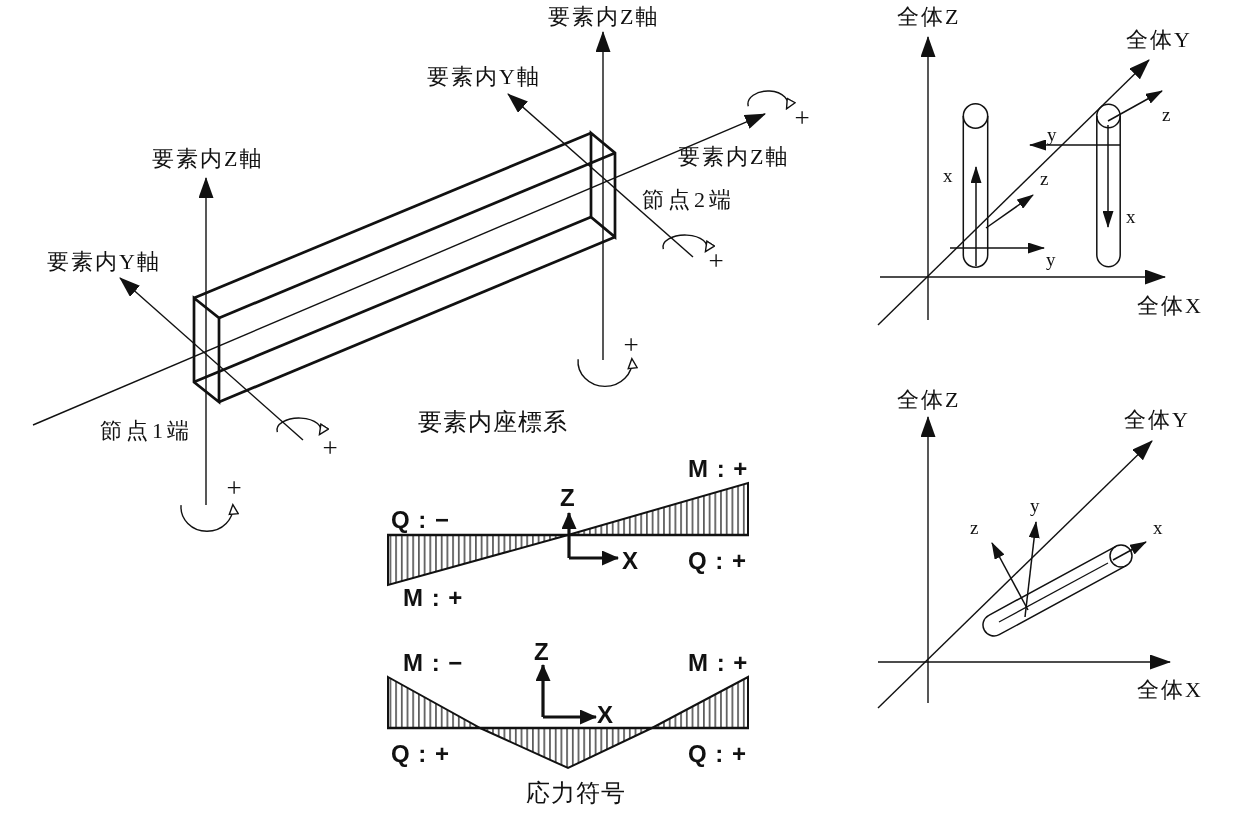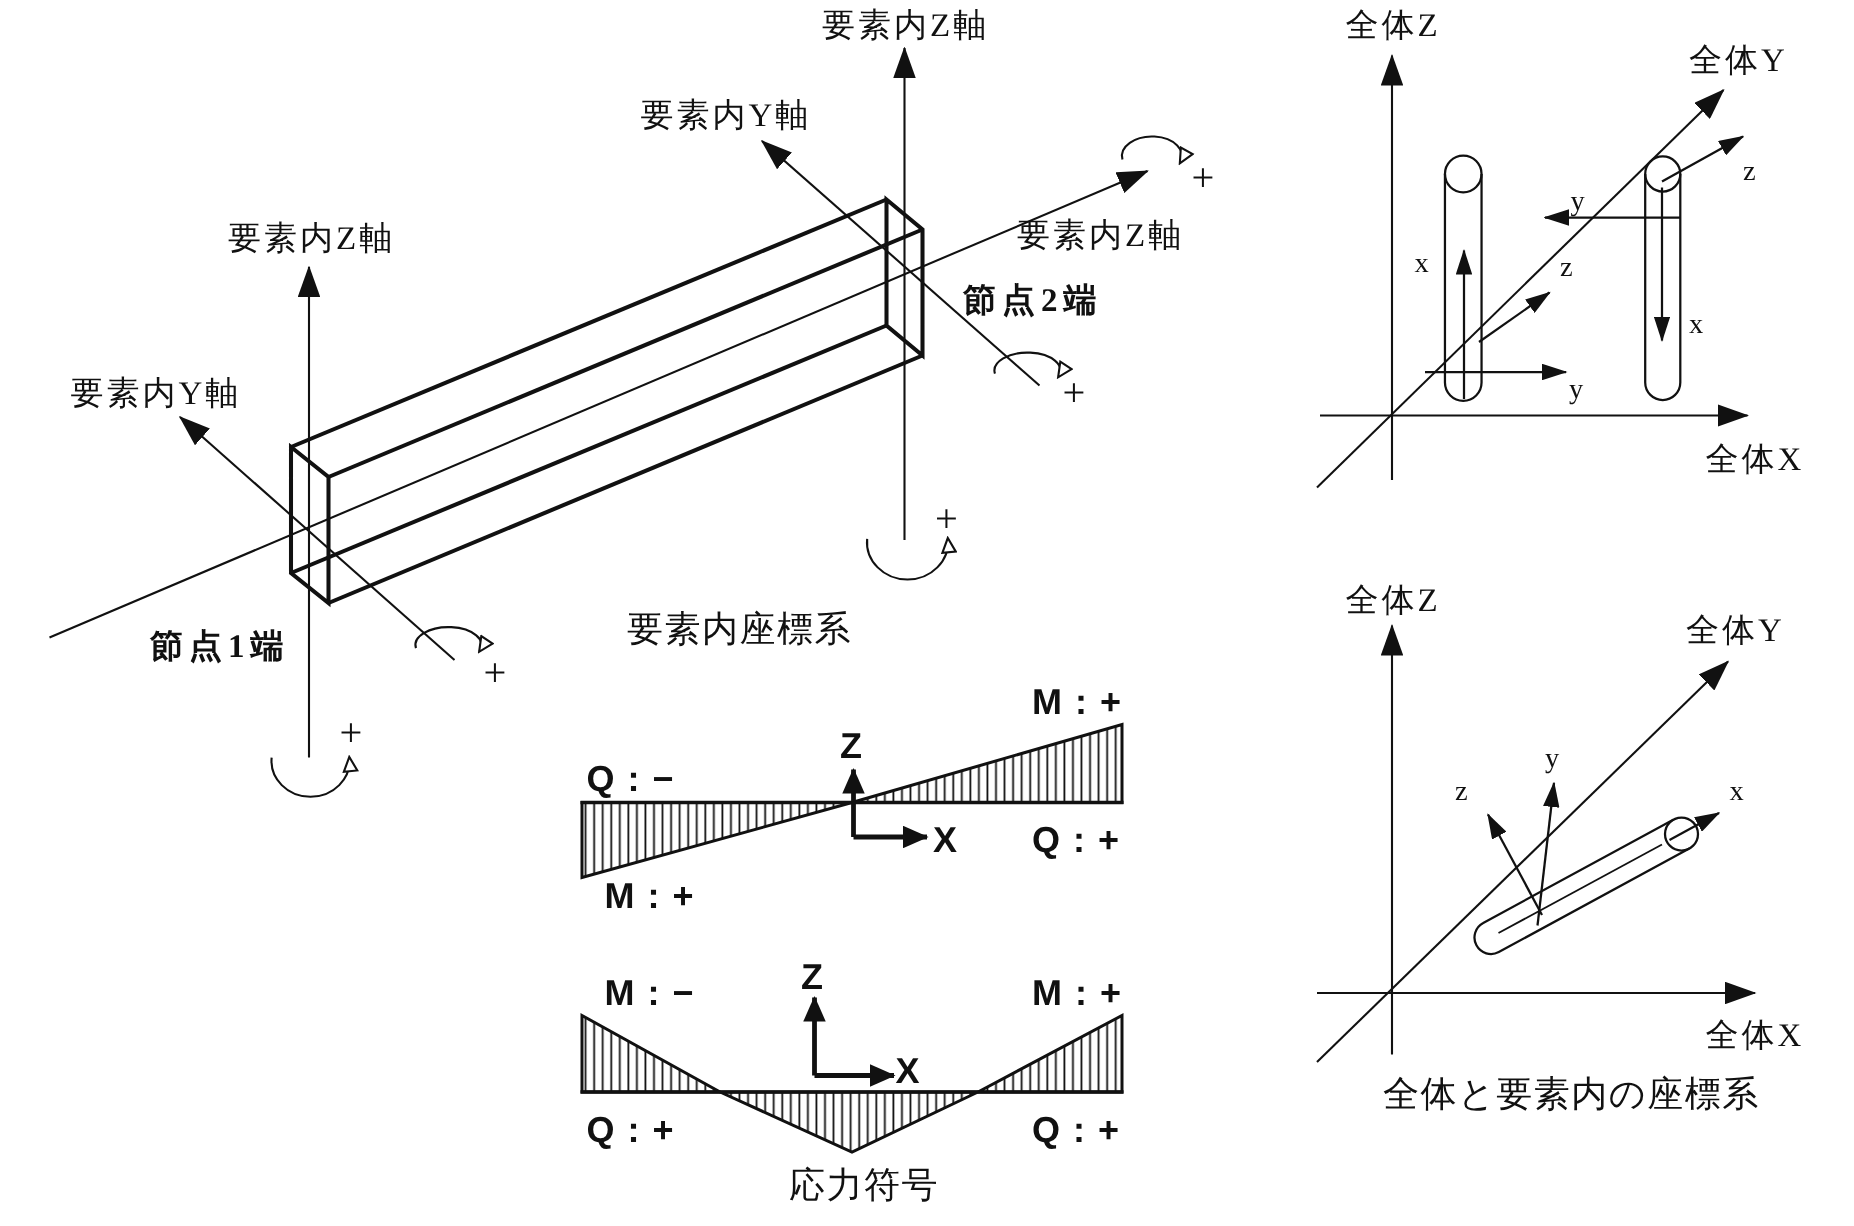--- a/index.html
+++ b/index.html
@@ -4,22 +4,22 @@
 <style>
   html,body{margin:0;padding:0;background:#fff;}
   #stage{
     position:relative;width:1236px;height:817px;background:#ffffff;
     font-family:"Liberation Serif","DejaVu Serif",serif;color:#111;
     overflow:hidden;
   }
   #geom{position:absolute;left:0;top:0;}
   .lbl{position:absolute;white-space:nowrap;line-height:1;color:#111;}
   .jp{font-family:"Liberation Serif","DejaVu Serif",serif;font-size:22px;letter-spacing:2px;}
-  .jp-wide{letter-spacing:4px;font-weight:bold;}
-  .cap{font-family:Liberation Mono, monospace;font-size:24px;letter-spacing:1px;}
+  .jp-wide{letter-spacing:4px;}
+  .cap{font-family:Liberation Sans, sans-serif;font-size:24px;letter-spacing:1px;}
   .sig{font-family:"Liberation Sans","DejaVu Sans",sans-serif;font-size:24px;font-weight:bold;letter-spacing:1px;}
   .axch{font-family:"Liberation Serif","DejaVu Serif",serif;font-size:19px;}
   .plus{font-family:"Liberation Serif","DejaVu Serif",serif;font-size:27px;font-weight:normal;transform:translate(-50%,-54%);}
 </style>
 </head>
 <body>
 
 <div id="stage">
 
   <svg id="geom" width="1236" height="817" viewBox="0 0 1236 817">
@@ -165,15 +165,14 @@
   <div class="lbl axch" style="left:1047px;top:125px">y</div>
   <div class="lbl axch" style="left:1162px;top:105px">z</div>
   <div class="lbl axch" style="left:1126px;top:207px">x</div>
 
   <div class="lbl jp" style="left:897px;top:389px">全体Z</div>
   <div class="lbl jp" style="left:1124px;top:409px">全体Y</div>
   <div class="lbl jp" style="left:1137px;top:679px">全体X</div>
   <div class="lbl axch" style="left:1153px;top:518px">x</div>
   <div class="lbl axch" style="left:1030px;top:496px">y</div>
   <div class="lbl axch" style="left:970px;top:518px">z</div>
-  <div class="lbl cap" style="left:922px;top:720px">全体と要素内の座標系</div>
 
 </div>
 
 </body></html>

